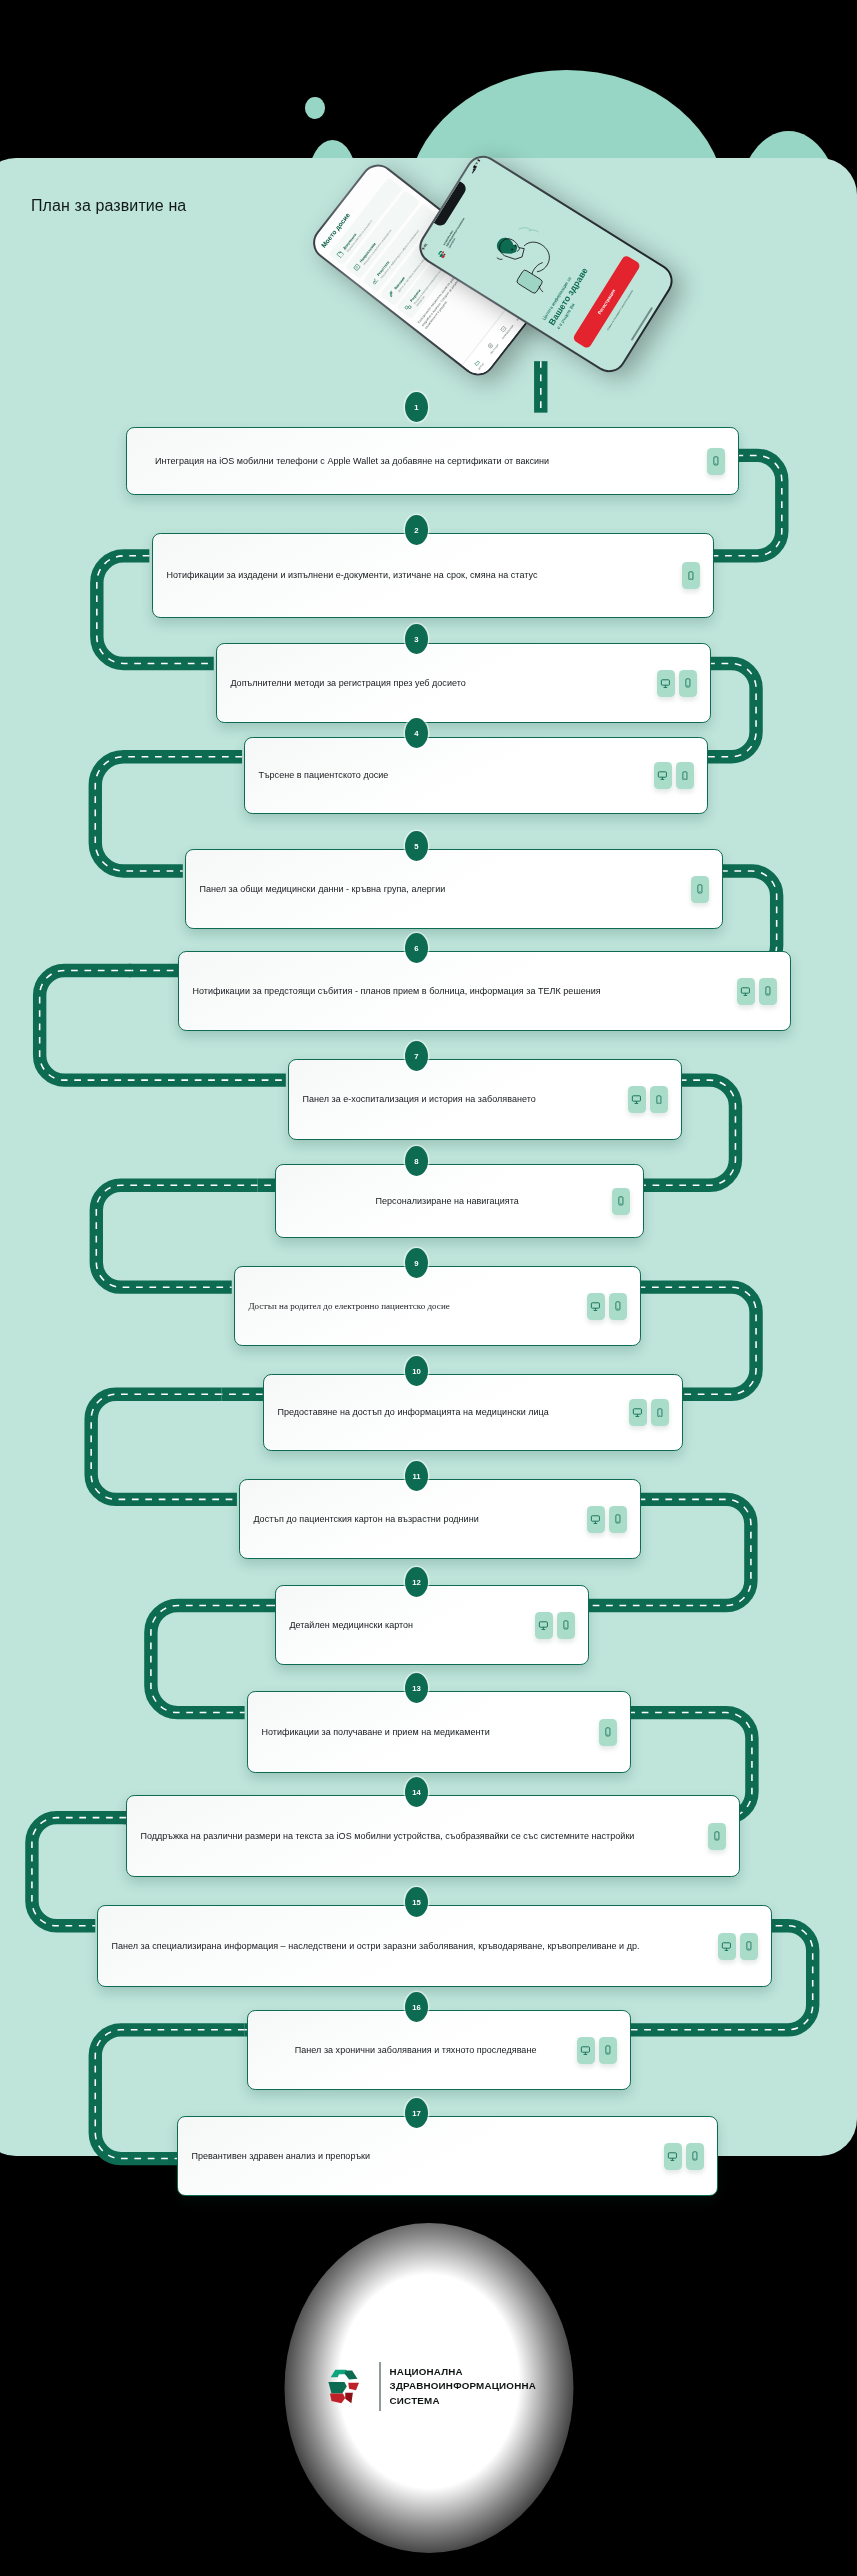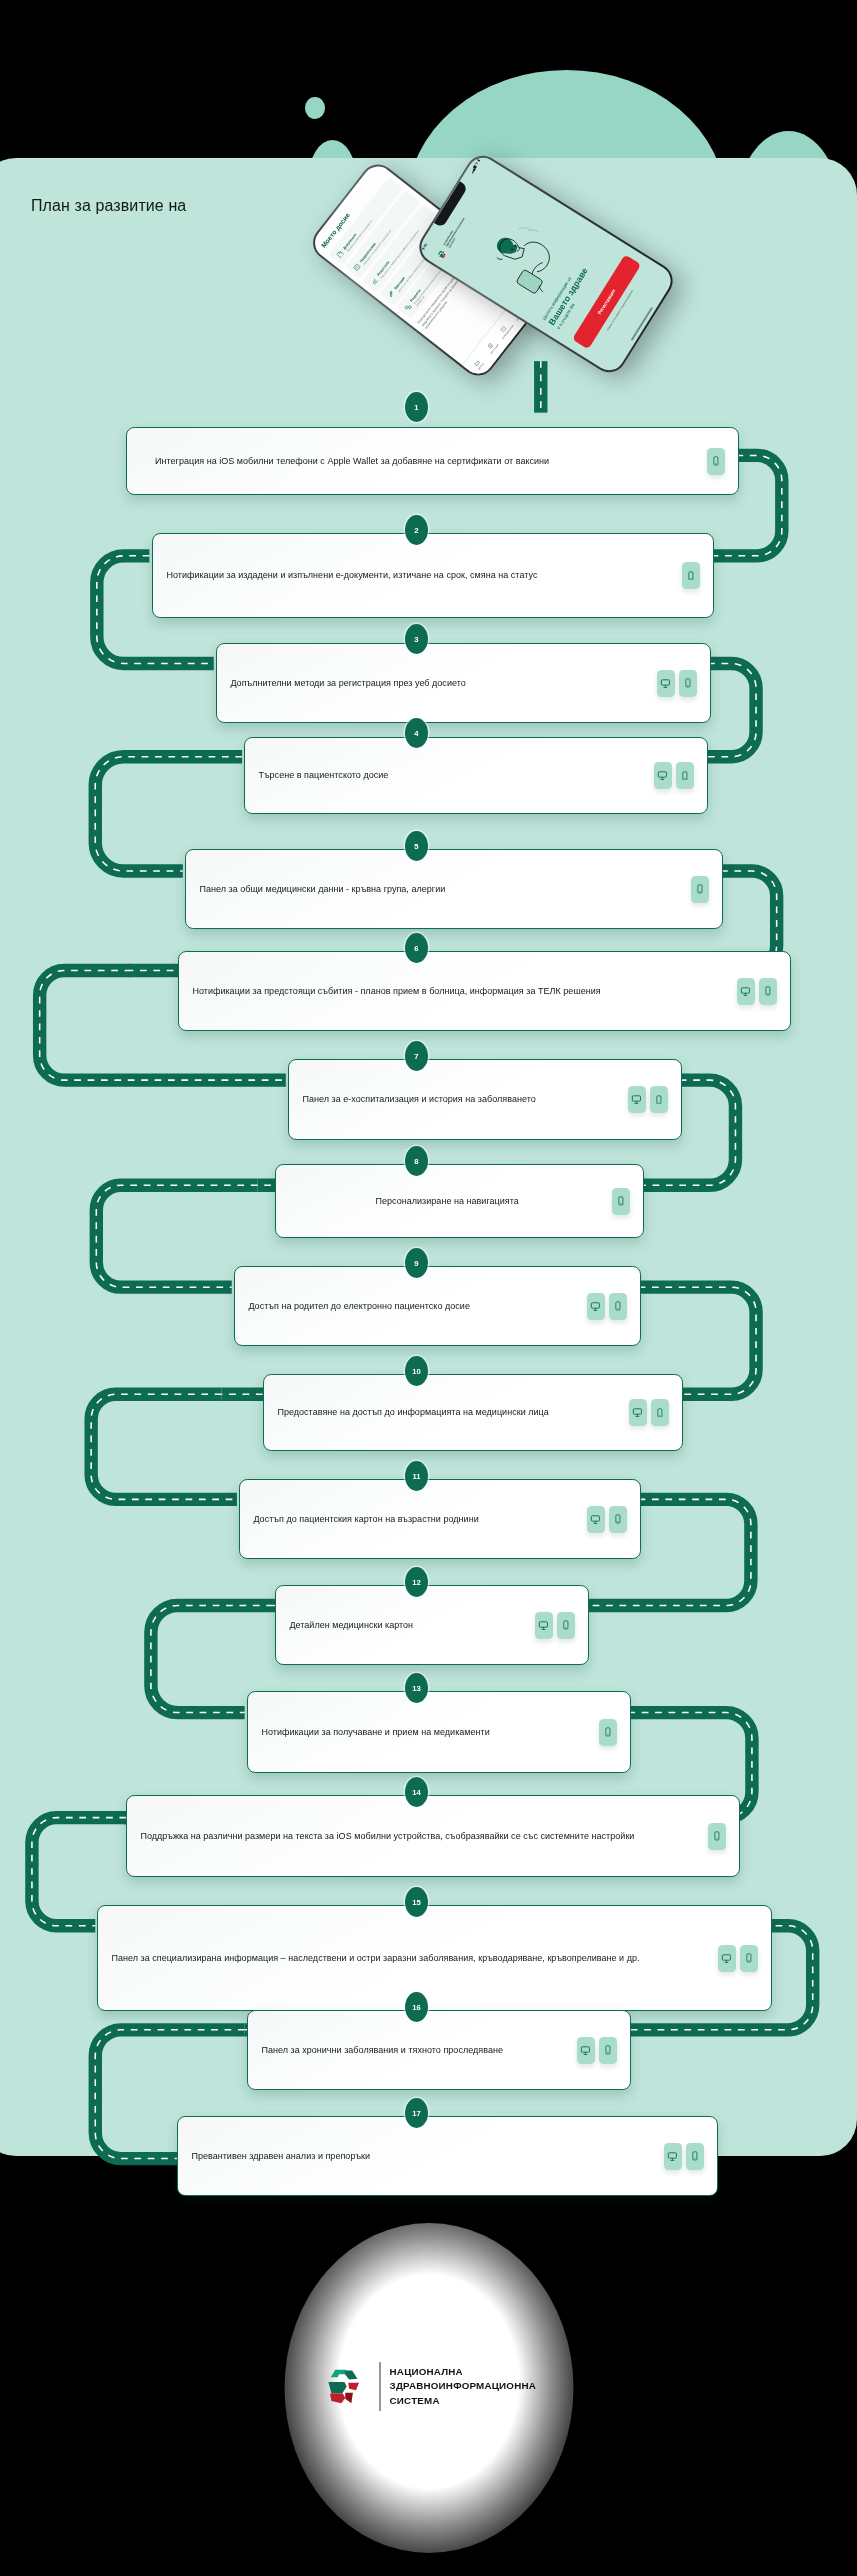--- a/index.html
+++ b/index.html
@@ -555,21 +555,21 @@
     <div class="dev mobile">
         <svg viewBox="0 0 24 24" fill="none" stroke="currentColor" stroke-width="2">
           <rect x="7" y="2" width="10" height="20" rx="2.5"></rect>
           <path d="M11 18.5h2"></path>
         </svg>
       </div>
   </div>
 </div>
 
 <div class="badge" style="left:405px; top:1248px;">9</div>
-<div class="step" style="left:234px; top:1266px; width:407px; height:80px;">
+<div class="step" style="left:234px; top:1266px; width:407px; height:80px;font-family:Liberation Serif, serif;">
   <div class="label">Достъп на родител до електронно пациентско досие</div>
   <div class="icons">
     <div class="dev desktop">
         <svg viewBox="0 0 24 24" fill="none" stroke="currentColor" stroke-width="2">
           <rect x="3" y="4" width="18" height="12" rx="2"></rect>
           <path d="M12 16v4M8 21h8"></path>
         </svg>
       </div>
     <div class="dev mobile">
         <svg viewBox="0 0 24 24" fill="none" stroke="currentColor" stroke-width="2">
@@ -657,40 +657,40 @@
     <div class="dev mobile">
         <svg viewBox="0 0 24 24" fill="none" stroke="currentColor" stroke-width="2">
           <rect x="7" y="2" width="10" height="20" rx="2.5"></rect>
           <path d="M11 18.5h2"></path>
         </svg>
       </div>
   </div>
 </div>
 
 <div class="badge" style="left:405px; top:1887px;">15</div>
-<div class="step" style="left:97px; top:1905px; width:675px; height:106px;">
+<div class="step" style="left:97px; top:1905px; width:675px; height:82px;">
   <div class="label">Панел за специализирана информация – наследствени и остри заразни заболявания, кръводаряване, кръвопреливане и др.</div>
   <div class="icons">
     <div class="dev desktop">
         <svg viewBox="0 0 24 24" fill="none" stroke="currentColor" stroke-width="2">
           <rect x="3" y="4" width="18" height="12" rx="2"></rect>
           <path d="M12 16v4M8 21h8"></path>
         </svg>
       </div>
     <div class="dev mobile">
         <svg viewBox="0 0 24 24" fill="none" stroke="currentColor" stroke-width="2">
           <rect x="7" y="2" width="10" height="20" rx="2.5"></rect>
           <path d="M11 18.5h2"></path>
         </svg>
       </div>
   </div>
 </div>
 
 <div class="badge" style="left:405px; top:1992px;">16</div>
-<div class="step" style="left:247px; top:2010px; width:384px; height:80px;">
+<div class="step" style="left:247px; top:2010px; width:384px; height:80px;text-align:center;">
   <div class="label">Панел за хронични заболявания и тяхното проследяване</div>
   <div class="icons">
     <div class="dev desktop">
         <svg viewBox="0 0 24 24" fill="none" stroke="currentColor" stroke-width="2">
           <rect x="3" y="4" width="18" height="12" rx="2"></rect>
           <path d="M12 16v4M8 21h8"></path>
         </svg>
       </div>
     <div class="dev mobile">
         <svg viewBox="0 0 24 24" fill="none" stroke="currentColor" stroke-width="2">

